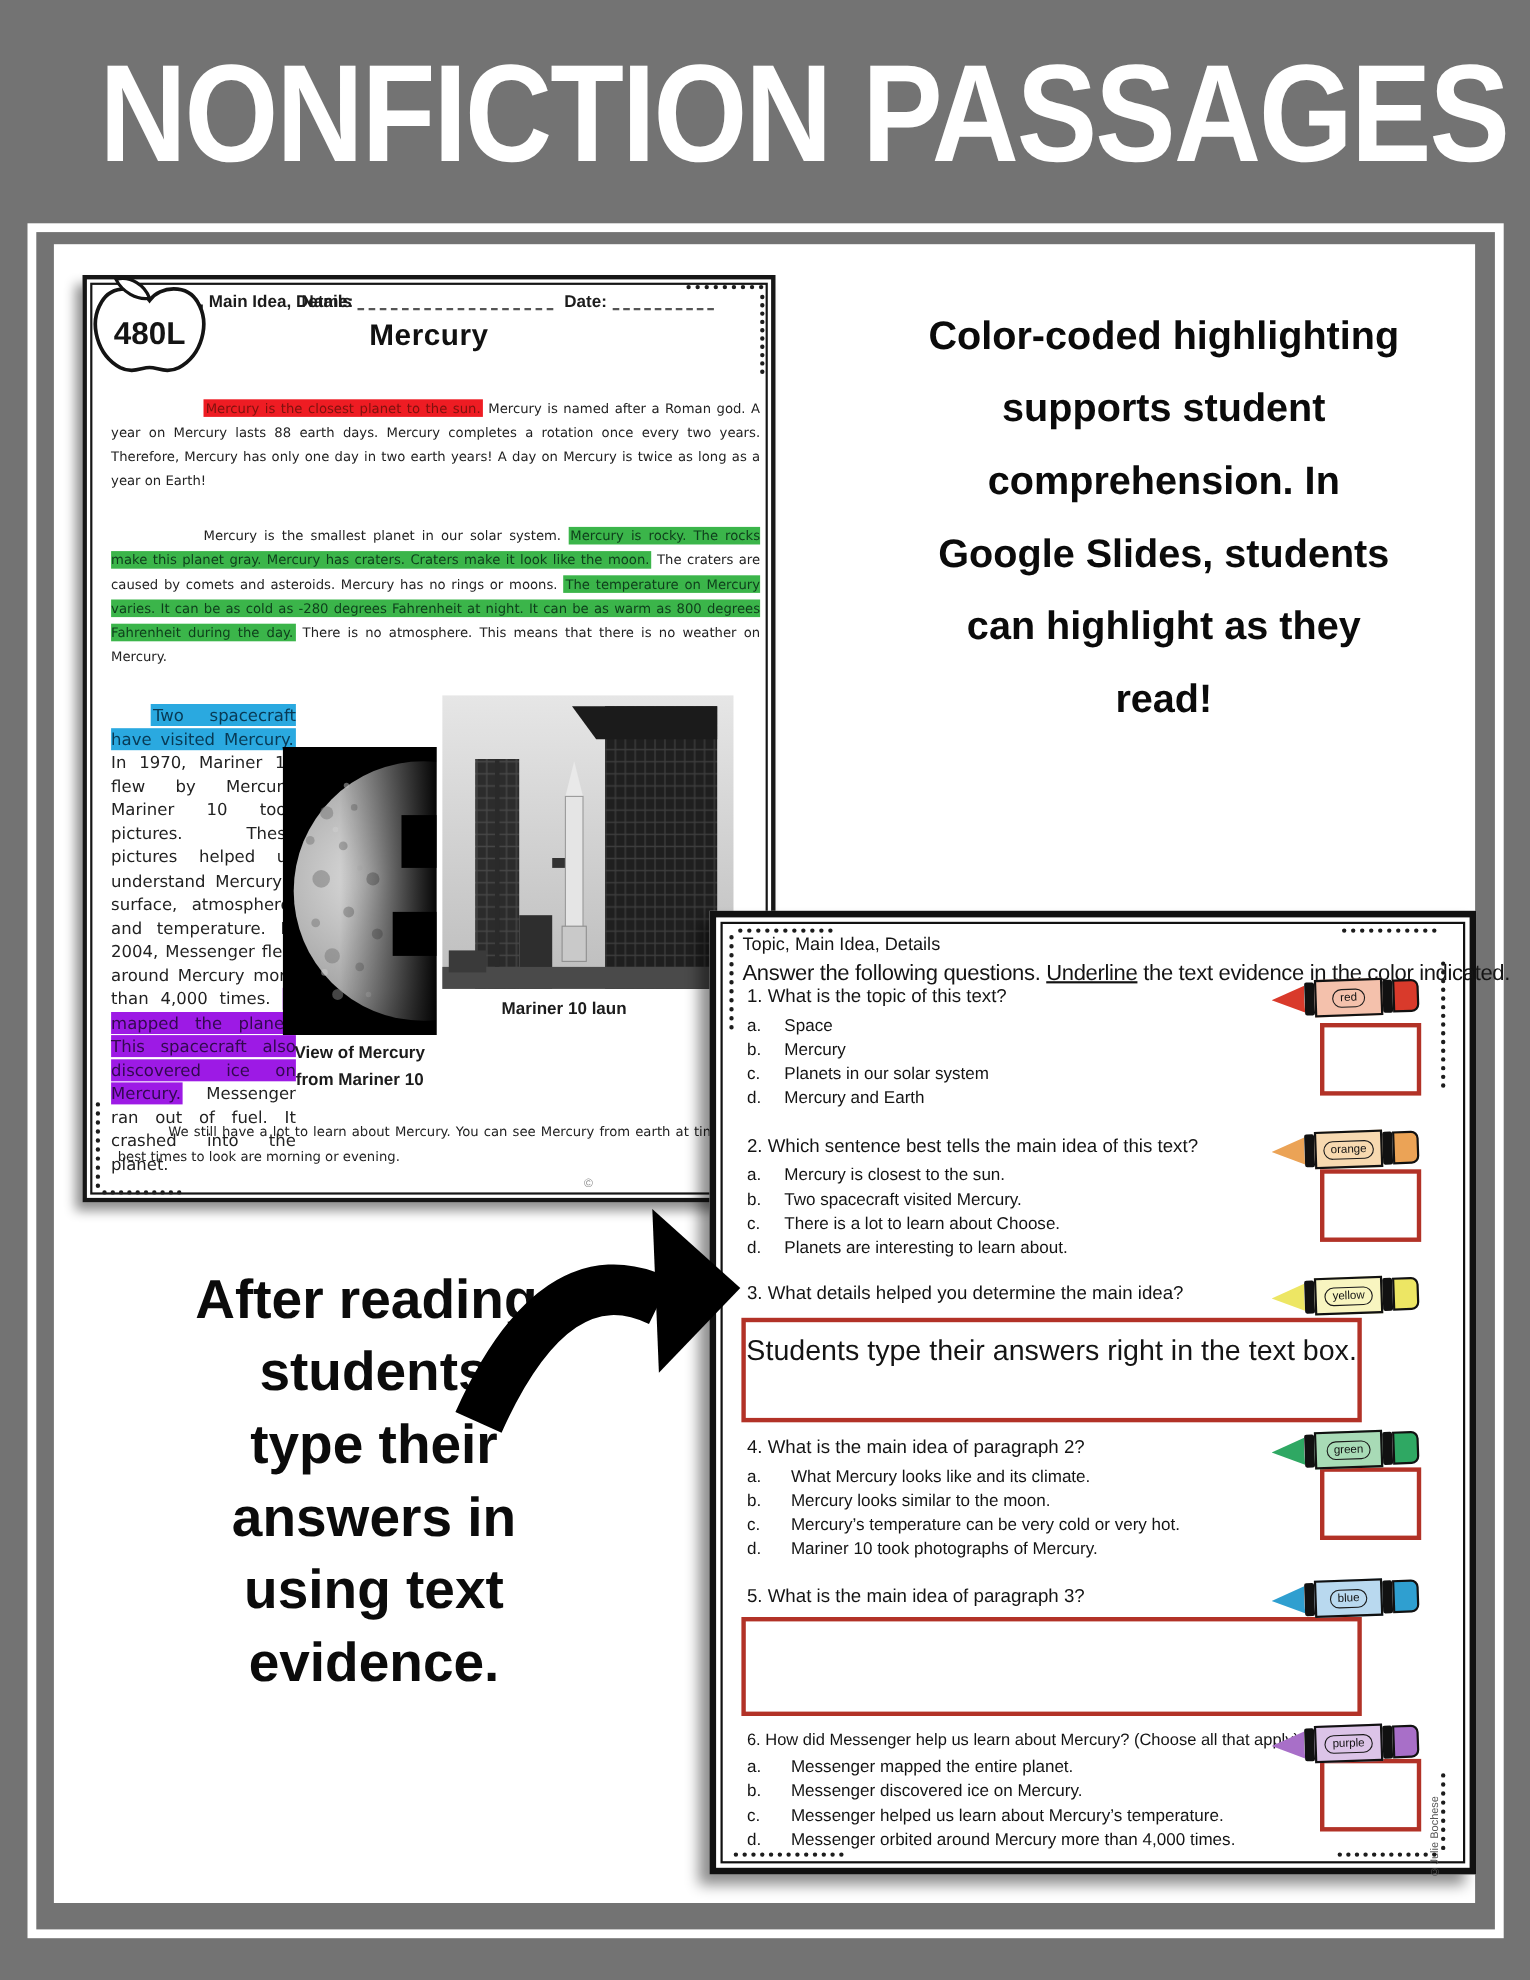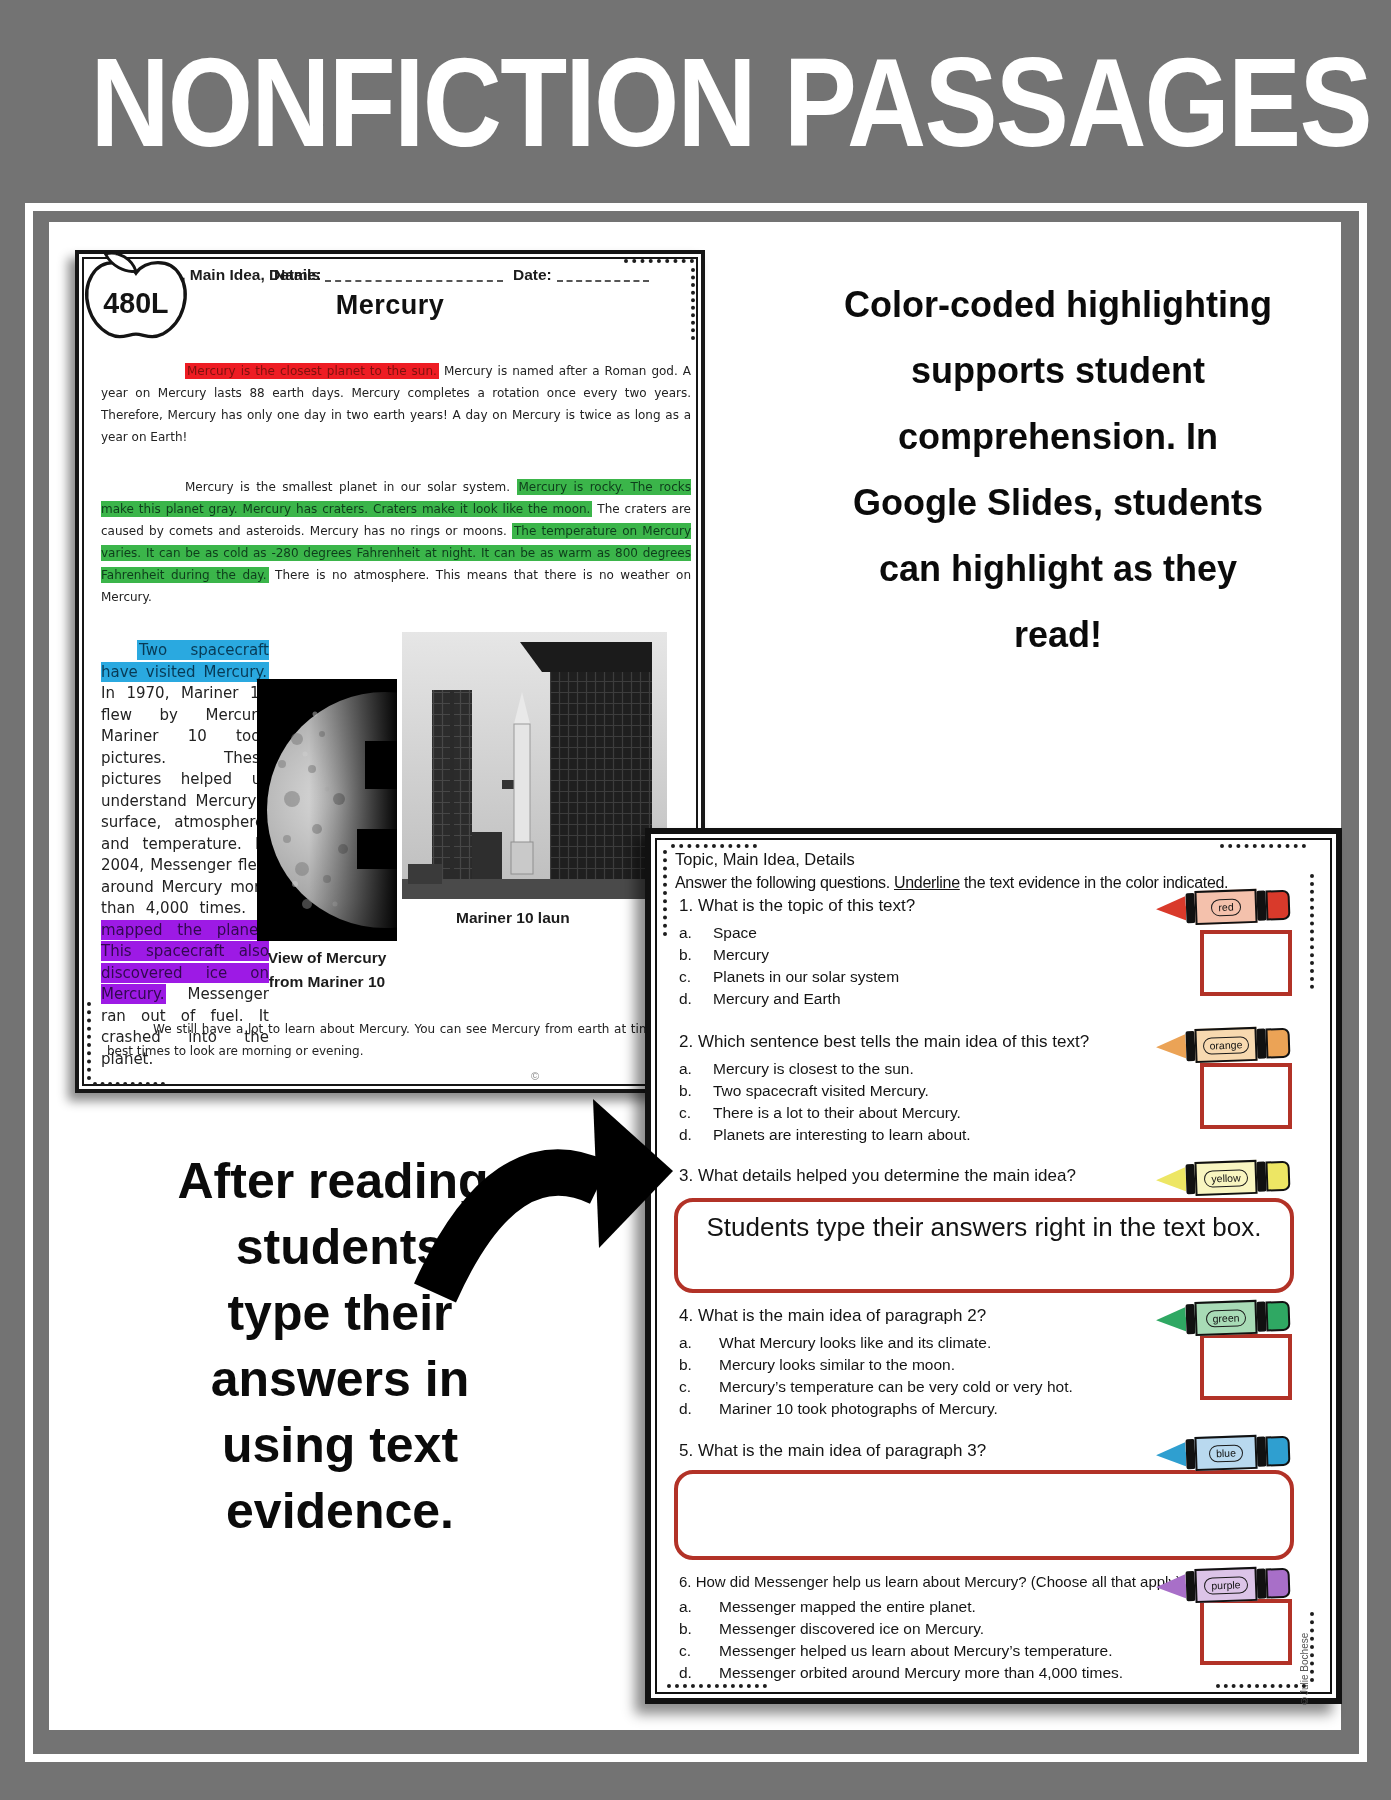--- a/index.html
+++ b/index.html
@@ -69,21 +69,21 @@
 
   
   .arrow { position:absolute; left:351px; top:863px; z-index:6; }
 
   
   .ws2 { position:absolute; left:596px; top:606px; width:697px; height:876px; background:#fff;
     border:6px solid #111; box-shadow:-10px 10px 12px rgba(0,0,0,.45); z-index:4; }
   .ws2::before { content:""; position:absolute; inset:4px; border:2px solid #111; pointer-events:none; }
 
   .ws2-head { position:absolute; left:24px; top:16px; font-size:16.5px; color:#141414; }
-  .ws2-instructions { position:absolute; left:24px; top:40px; font-size:16px; color:#141414;
+  .ws2-instructions { position:absolute; left:24px; top:40px; font-size:20px; color:#141414;
     letter-spacing:-.3px; white-space:nowrap; }
   .ws2-instructions .u { text-decoration:underline; }
 
   .q { position:absolute; left:28px; width:480px; color:#141414; }
   .q-line { font-size:17px; white-space:nowrap; }
   .q1 { top:62px; } .q2 { top:198px; } .q3 { top:332px; }
   .q4 { top:472px; } .q5 { top:607px; } .q6 { top:739px; }
   .q6 .q-line { font-size:15px; }
   .opts { margin-top:6px; }
   .opt { position:relative; font-size:15.5px; line-height:22px; padding-left:34px; white-space:nowrap; }
@@ -106,21 +106,21 @@
   .crayon-red    { --cc:var(--crayon-red);    --cb:var(--crayon-red-body); }
   .crayon-orange { --cc:var(--crayon-orange); --cb:var(--crayon-orange-body); }
   .crayon-yellow { --cc:var(--crayon-yellow); --cb:var(--crayon-yellow-body); }
   .crayon-green  { --cc:var(--crayon-green);  --cb:var(--crayon-green-body); }
   .crayon-blue   { --cc:var(--crayon-blue);   --cb:var(--crayon-blue-body); }
   .crayon-purple { --cc:var(--crayon-purple); --cb:var(--crayon-purple-body); }
 
   .abox { position:absolute; border:4px solid var(--box-border); background:#fff; }
   .abox-sm { left:549px; width:92px; height:66px; }
   .b1 { top:96px; } .b2 { top:229px; } .b4 { top:500px; } .b6 { top:765px; }
-  .abox-lg { left:23px; width:620px;border-radius:19px; }
+  .abox-lg { left:23px; width:564px; }
   .b3 { top:364px; height:95px; text-align:center; }
   .b5 { top:636px; height:90px; }
   .b3 .demo { display:block; margin-top:10px; font-size:26px; color:#141414; white-space:nowrap; }
 
   .credit { position:absolute; left:648px; top:782px; height:90px; font-size:10px; color:#555;
     writing-mode:vertical-rl; transform:rotate(180deg); }
 </style>
 </head>
 <body>
 
@@ -274,21 +274,21 @@
         <span class="crayon-band band2"></span>
           <span class="crayon-cap"></span>
       </div>
       <div class="abox abox-sm b1"></div>
 
       <section class="q q2">
         <div class="q-line"><span>2.</span> <span>Which sentence best tells the main idea of this text?</span></div>
         <div class="opts">
           <div class="opt"><span class="opt-letter">a.</span><span>Mercury is closest to the sun.</span></div>
           <div class="opt"><span class="opt-letter">b.</span><span>Two spacecraft visited Mercury.</span></div>
-          <div class="opt"><span class="opt-letter">c.</span><span>There is a lot to their about Mercury.</span></div>
+          <div class="opt"><span class="opt-letter">c.</span><span>There is a lot to learn about Choose.</span></div>
           <div class="opt"><span class="opt-letter">d.</span><span>Planets are interesting to learn about.</span></div>
         </div>
       </section>
       <div class="crayon crayon-orange cr2">
         <span class="crayon-tip"></span>
           <span class="crayon-band band1"></span>
         <span class="crayon-body">
             <span class="crayon-label">orange</span>
           </span>
         <span class="crayon-band band2"></span>

